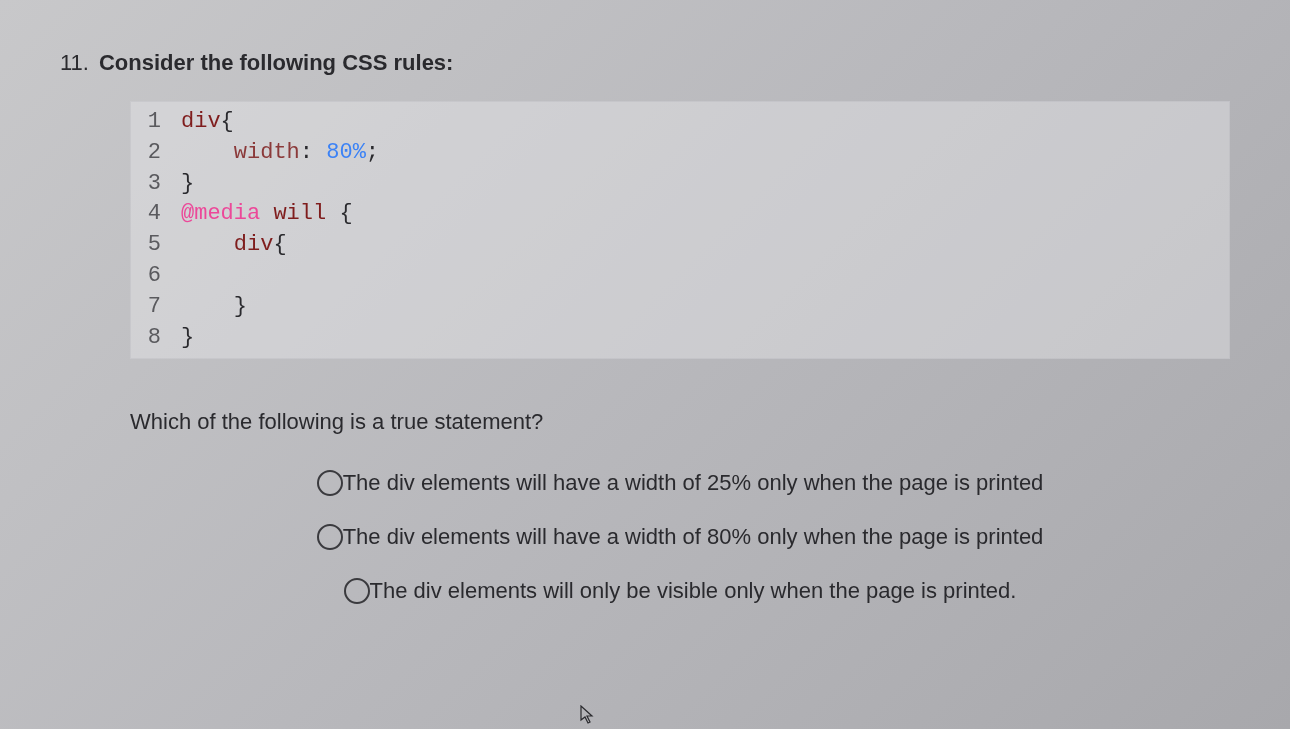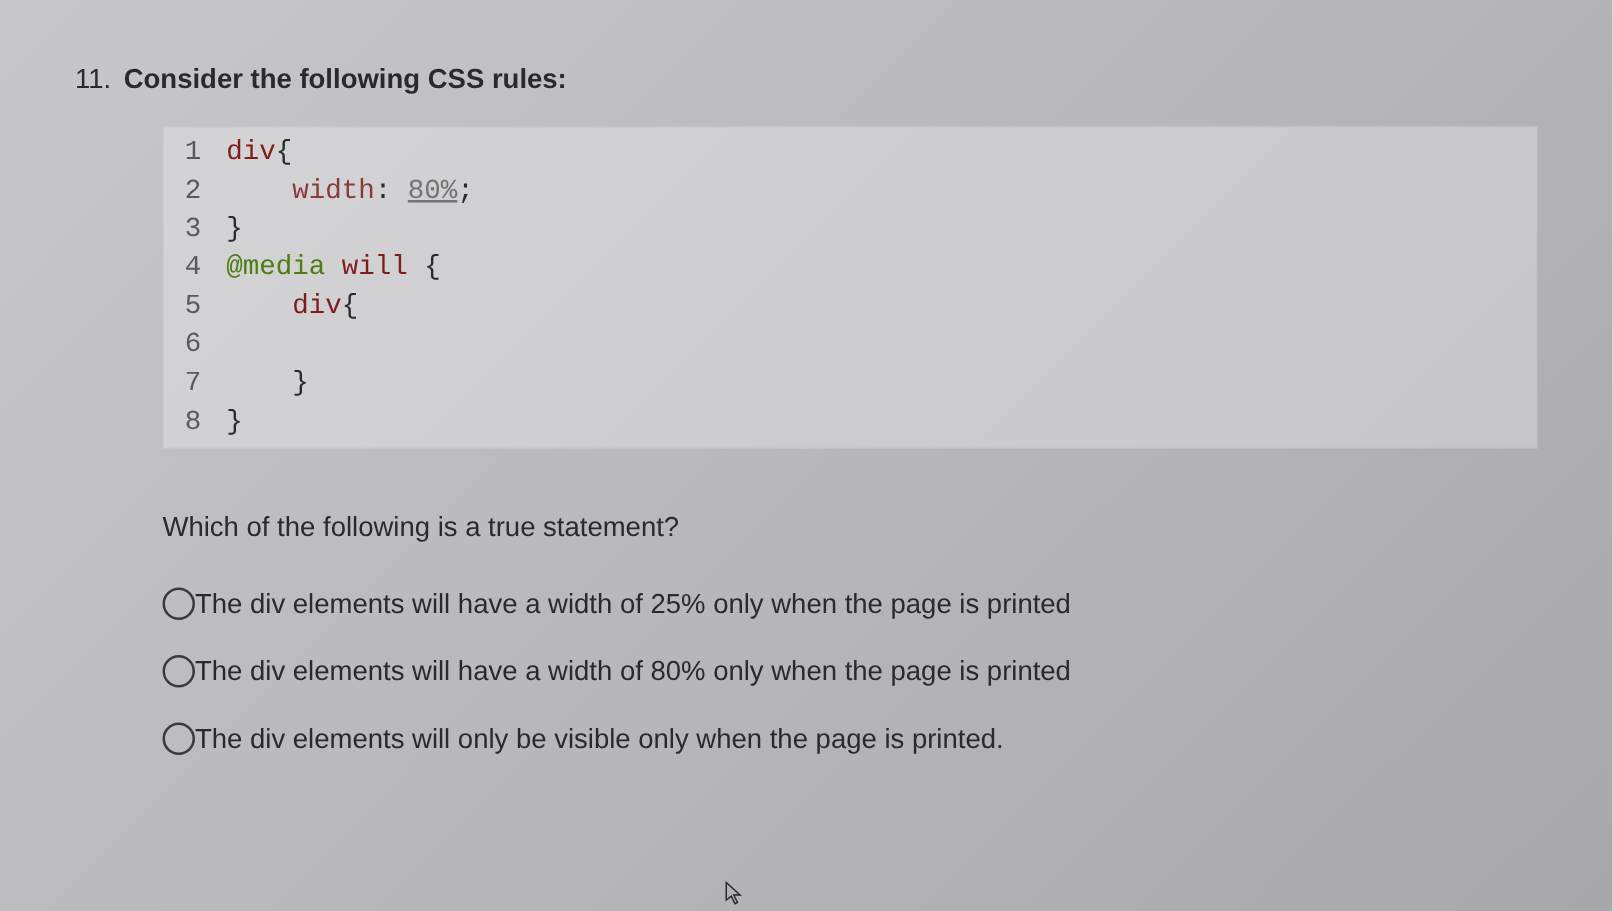--- a/index.html
+++ b/index.html
@@ -47,38 +47,39 @@
       text-align: right;
       padding-right: 20px;
       color: #5a5a5e;
       user-select: none;
     }
     .code-content {
       white-space: pre;
     }
     .kw-selector { color: #7f1d1d; }
     .kw-property { color: #8b3a3a; }
-    .kw-value { color: #737373; text-decoration: underline; }
-    .kw-atrule { color: #4d7c0f; }
+    .kw-value { color: #3b82f6; }
+    .kw-atrule { color: #ec4899; }
     .kw-brace { color: #2a2a2e; }
     .kw-punc { color: #2a2a2e; }
     
     .sub-question {
       margin-top: 50px;
       margin-left: 70px;
       font-size: 22px;
       margin-bottom: 35px;
     }
     .options {
       margin-left: 70px;
     }
     .option {
       display: flex;
       align-items: center;
       margin-bottom: 28px;
+      justify-content: center;
     }
     .radio {
       width: 26px;
       height: 26px;
       border: 2.5px solid #3a3a3e;
       border-radius: 50%;
       flex-shrink: 0;
     }
     .option-text {
       font-size: 22px;

